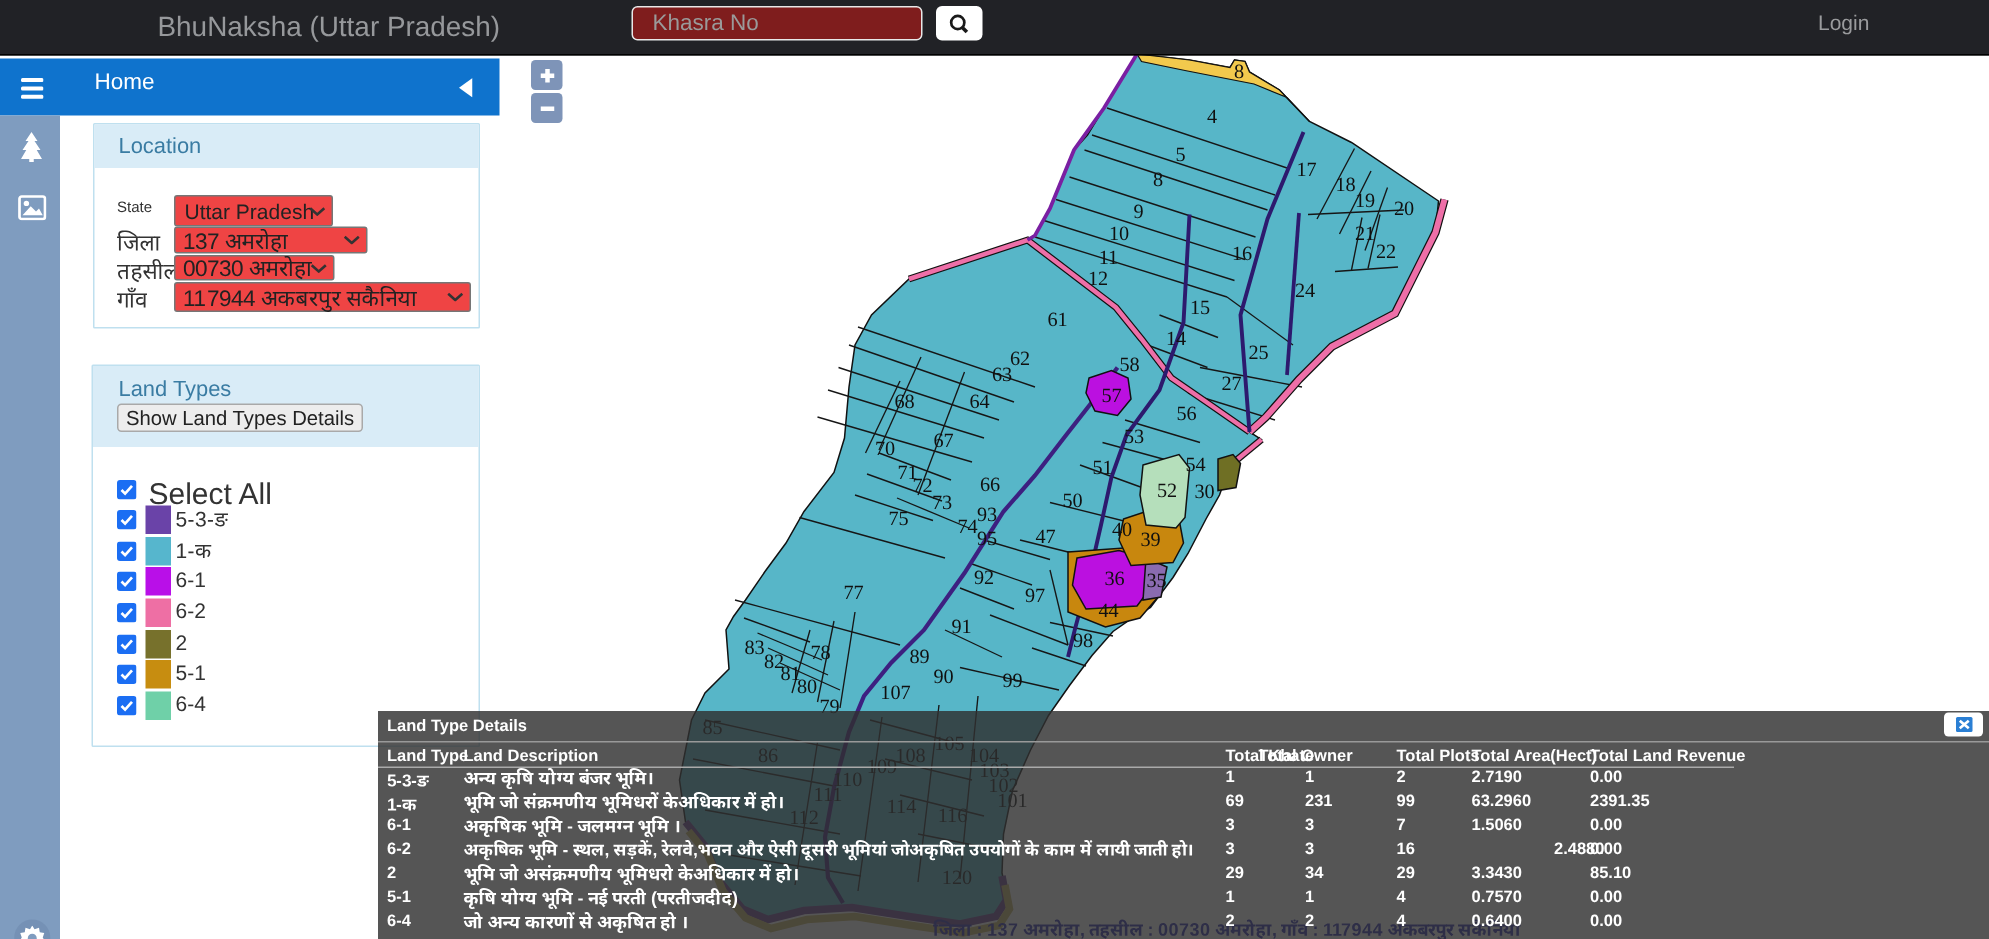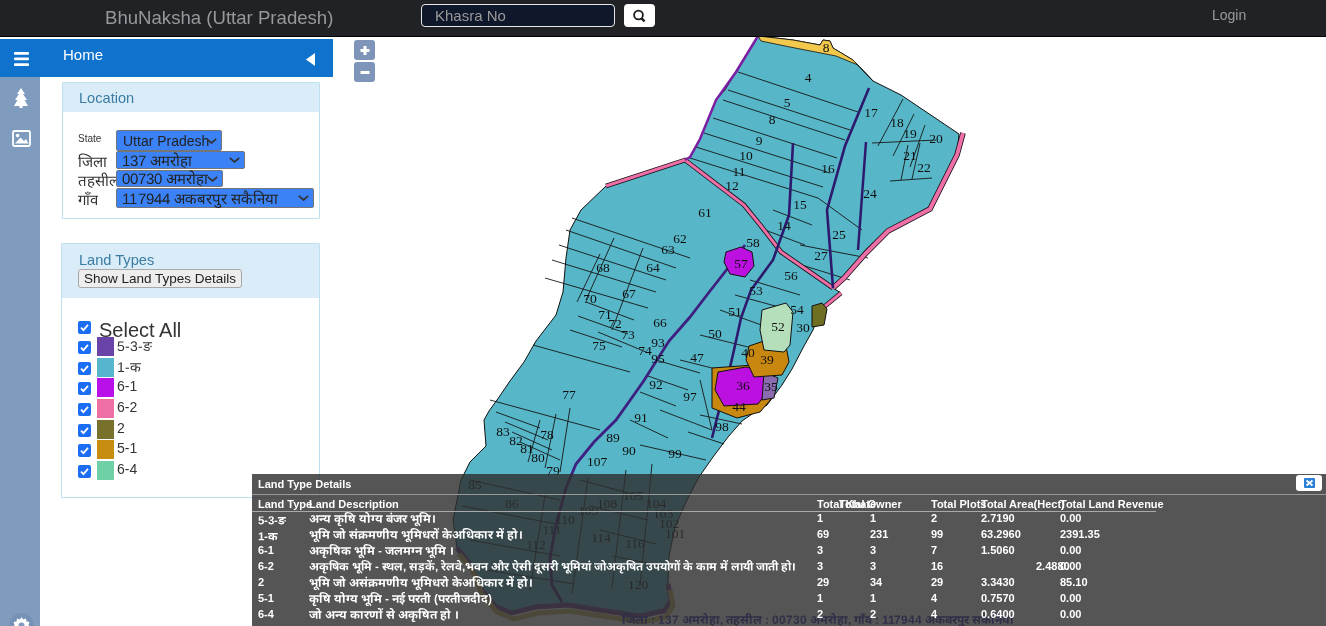--- a/index.html
+++ b/index.html
@@ -1,32 +1,32 @@
 <!DOCTYPE html>
 <html><head><meta charset="utf-8"><style>
 
 *{margin:0;padding:0;box-sizing:border-box}
 body{width:1326px;height:626px;position:relative;overflow:hidden;background:#fff;
  font-family:"Liberation Sans",sans-serif}
 .abs{position:absolute}
 .ht{position:absolute}
 #topbar{left:0;top:0;width:1326px;height:37px;background:#212226;border-bottom:1px solid #000}
 #title{left:105px;top:7px;font-size:18.6px;color:#96989b}
-#khasra{left:421px;top:4px;width:194px;height:23px;background:#0f172a;border:1px solid #e8e8e8;
+#khasra{left:421px;top:4px;width:194px;height:23px;background:#7f1d1d;border:1px solid #e8e8e8;
  border-radius:4px;color:#9a9a9a;font-size:15px;line-height:21px;padding-left:13px}
 #sbtn{left:624px;top:4px;width:31px;height:23px;background:#fff;border-radius:4px}
 #login{left:1212px;top:7px;font-size:14px;color:#9a9b9d}
 #bluebar{left:0;top:39px;width:333px;height:38px;background:#0f73cd}
 #home{left:63px;top:46px;font-size:15px;font-weight:normal;color:#fff}
 #tri{left:306px;top:52px}
 #sidebar{left:0;top:77px;width:40px;height:549px;background:#7f9cbf}
 .zoom{width:21px;height:20px;background:#7e94b8;border-radius:3px}
 .panel{background:#fff;border:1px solid #bfe0ef;border-radius:1px}
 .phead{background:#d9ecf7;color:#3a7ca3;font-size:14.6px}
-.sel{position:absolute;background:#3b82f6;border:1px solid #767676;border-radius:2px}
+.sel{position:absolute;background:#ef4444;border:1px solid #767676;border-radius:2px}
 .sel svg.chev{position:absolute;right:4px;top:50%;margin-top:-2px}
 .cb{position:absolute;width:13px;height:13px}
 .sw{position:absolute;width:17px;height:19px}
 .lbl{position:absolute;font-size:10px;color:#333}
 #ovl{left:252px;top:474px;width:1074px;height:152px;background:rgba(47,47,47,0.82);color:#fff}
 .t{position:absolute;font-size:11px;font-weight:bold;color:#fff}
 
 </style></head><body>
 <svg width="0" height="0" style="position:absolute">
     <defs>

